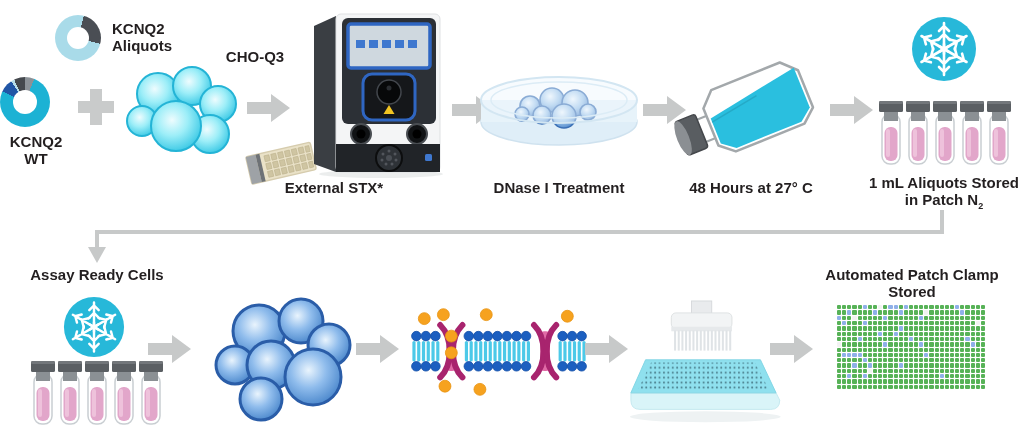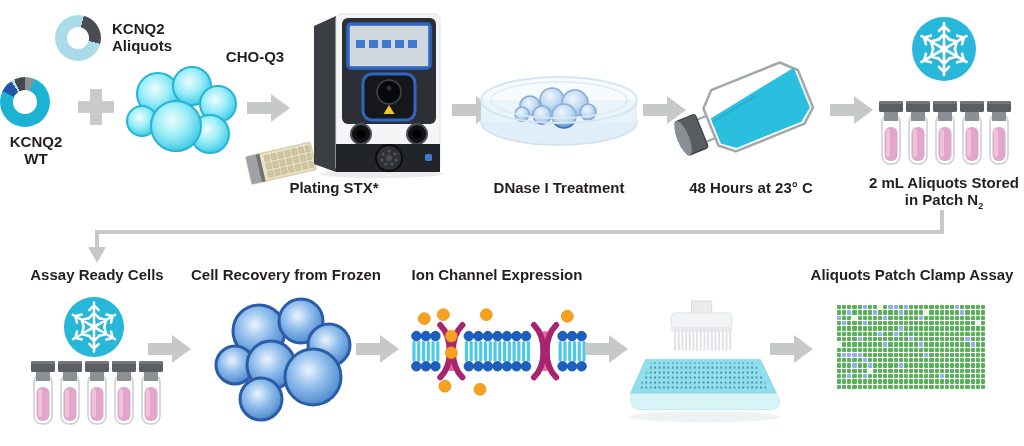--- a/index.html
+++ b/index.html
@@ -171,21 +171,21 @@
         <circle cx="90" cy="154" r="1.5"></circle>
         <circle cx="86" cy="158" r="1.5"></circle>
         <circle cx="80" cy="158" r="1.5"></circle>
         <circle cx="76" cy="154" r="1.5"></circle>
         <circle cx="77" cy="148" r="1.5"></circle>
     </g>
     <circle cx="83" cy="152" r="3" fill="#4a4e54"></circle>
     <rect x="119" y="148" width="7" height="7" rx="1.5" fill="#3f78cf"></rect>
   </svg>
   <div class="abs lbl" style="left:258px;top:180px;width:152px;">
-    <span class="l2">Plating STX*</span>
+    <span class="l2">External STX*</span>
   </div>
 
   <svg class="abs" style="left:452px;top:95px;" width="44" height="30" viewBox="0 0 44 30">
       <use href="#fatArrow"></use>
     </svg>
 
   <svg class="abs" style="left:478px;top:70px;" width="162" height="80" viewBox="0 0 162 80">
     <ellipse cx="81" cy="52" rx="78" ry="23" fill="#dfeef8" stroke="#cfe2ef" stroke-width="1.5"></ellipse>
     <rect x="3" y="30" width="156" height="22" fill="#e7f3fa"></rect>
     <g stroke="#3a6fb5" stroke-width="1.6">
@@ -213,40 +213,40 @@
     <g transform="rotate(-22 70 64)">
       <rect x="14" y="52" width="20" height="24" fill="#ffffff" stroke="#a3a8ab" stroke-width="2"></rect>
       <polygon points="44,30 118,30 132,44 132,84 118,96 44,96 30,84 30,44" fill="#ffffff" stroke="#a3a8ab" stroke-width="2.5" stroke-linejoin="round"></polygon>
       <path d="M33,56 L129,40 L129,83 L116,93 L46,93 L33,83 Z" fill="#2abfdf"></path>
       <path d="M33,60 L84,52" stroke="#25aac7" stroke-width="1.5" fill="none"></path>
       <rect x="-2" y="46" width="22" height="36" rx="3" fill="#595d61" stroke="#44474b" stroke-width="1.5"></rect>
       <ellipse cx="0" cy="64" rx="6" ry="18" fill="#8b8f93"></ellipse>
     </g>
   </svg>
   <div class="abs lbl" style="left:668px;top:180px;width:166px;">
-    <span>48 Hours at 23° C</span>
+    <span>48 Hours at 27° C</span>
   </div>
 
   <svg class="abs" style="left:830px;top:95px;" width="44" height="30" viewBox="0 0 44 30">
       <use href="#fatArrow"></use>
     </svg>
 
   <svg class="abs" style="left:911px;top:16px;" width="66" height="66" viewBox="-33 -33 66 66">
     <circle cx="0" cy="0" r="32" fill="#27b8d9"></circle>
     <use href="#snow"></use>
   </svg>
   <svg class="abs" style="left:878px;top:100px;" width="132" height="68" viewBox="0 0 132 68">
     <use href="#tube" x="0"></use>
       <use href="#tube" x="27"></use>
       <use href="#tube" x="54"></use>
       <use href="#tube" x="81"></use>
       <use href="#tube" x="108"></use>
   </svg>
   <div class="abs lbl" style="left:858px;top:175px;width:172px;">
-    <span>2 mL Aliquots Stored</span>
+    <span>1 mL Aliquots Stored</span>
     <span class="l2"><span>in Patch N</span><sub>2</sub></span>
   </div>
 
   <div class="conn" style="left:940px;top:210px;width:4px;height:24px;"></div>
   <div class="conn" style="left:95px;top:230px;width:849px;height:4px;"></div>
   <div class="conn" style="left:95px;top:233px;width:4px;height:15px;"></div>
   <div class="conn-head" style="left:88px;top:247px;"></div>
 
   <div class="abs lbl" style="left:18px;top:267px;width:158px;">
     <span>Assay Ready Cells</span>
@@ -260,42 +260,36 @@
       <use href="#tube" x="27"></use>
       <use href="#tube" x="54"></use>
       <use href="#tube" x="81"></use>
       <use href="#tube" x="108"></use>
   </svg>
 
   <svg class="abs" style="left:148px;top:334px;" width="44" height="30" viewBox="0 0 44 30">
       <use href="#fatArrow"></use>
     </svg>
 
-  <div class="abs lbl" style="left:190px;top:267px;width:192px;">
-    <span>Cell Recovery from Frozen</span>
-  </div>
   <svg class="abs" style="left:213px;top:293px;" width="150" height="135" viewBox="0 0 150 135">
     <g stroke="#2a5da8" stroke-width="3">
       <circle cx="46" cy="38" r="26" fill="url(#blueCell)"></circle>
       <circle cx="88" cy="28" r="22" fill="url(#blueCell)"></circle>
       <circle cx="116" cy="52" r="21" fill="url(#blueCell)"></circle>
       <circle cx="22" cy="72" r="19" fill="url(#blueCell)"></circle>
       <circle cx="58" cy="72" r="24" fill="url(#blueCell)"></circle>
       <circle cx="100" cy="84" r="28" fill="url(#blueCell)"></circle>
       <circle cx="48" cy="106" r="21" fill="url(#blueCell)"></circle>
     </g>
   </svg>
 
   <svg class="abs" style="left:356px;top:334px;" width="44" height="30" viewBox="0 0 44 30">
       <use href="#fatArrow"></use>
     </svg>
 
-  <div class="abs lbl" style="left:402px;top:267px;width:190px;">
-    <span>Ion Channel Expression</span>
-  </div>
   <svg class="abs" style="left:410px;top:296px;" width="178" height="112" viewBox="0 0 224 112">
 
     <g fill="#4cc9e8">
       <rect x="3" y="42" width="4" height="26" rx="2"></rect>
         <rect x="9" y="42" width="4" height="26" rx="2"></rect>
       <rect x="15" y="42" width="4" height="26" rx="2"></rect>
         <rect x="21" y="42" width="4" height="26" rx="2"></rect>
       <rect x="27" y="42" width="4" height="26" rx="2"></rect>
         <rect x="33" y="42" width="4" height="26" rx="2"></rect>
       <rect x="69" y="42" width="4" height="26" rx="2"></rect>
@@ -401,21 +395,21 @@
     <path d="M14,100 L172,100 L176,108 Q176,118 166,118 L24,118 Q14,118 14,108 Z" fill="#d9f4f8" stroke="#c2e8ef"></path>
     <polygon points="30,64 155,64 172,100 14,100" fill="#8fe0ee" stroke="#7ed4e4"></polygon>
     <polygon points="36,67 149,67 164,96 22,96" fill="url(#wellDots)"></polygon>
   </svg>
 
   <svg class="abs" style="left:770px;top:334px;" width="44" height="30" viewBox="0 0 44 30">
       <use href="#fatArrow"></use>
     </svg>
 
   <div class="abs lbl" style="left:802px;top:267px;width:220px;">
-    <span>Aliquots Patch Clamp Assay</span>
+    <span>Automated Patch Clamp Stored</span>
   </div>
   <div class="patchgrid" style="left: 836px; top: 304px; width: 148px; height: 84px; grid-template-columns: repeat(29, 1fr);">
       <div class="cell" style="background: rgb(87, 178, 87);"></div>
       <div class="cell" style="background: rgb(87, 178, 87);"></div>
       <div class="cell" style="background: rgb(87, 178, 87);"></div>
       <div class="cell" style="background: rgb(87, 178, 87);"></div>
       <div class="cell" style="background: rgb(87, 178, 87);"></div>
       <div class="cell" style="background: rgb(143, 176, 232);"></div>
       <div class="cell" style="background: rgb(87, 178, 87);"></div>
       <div class="cell" style="background: rgb(87, 178, 87);"></div>

